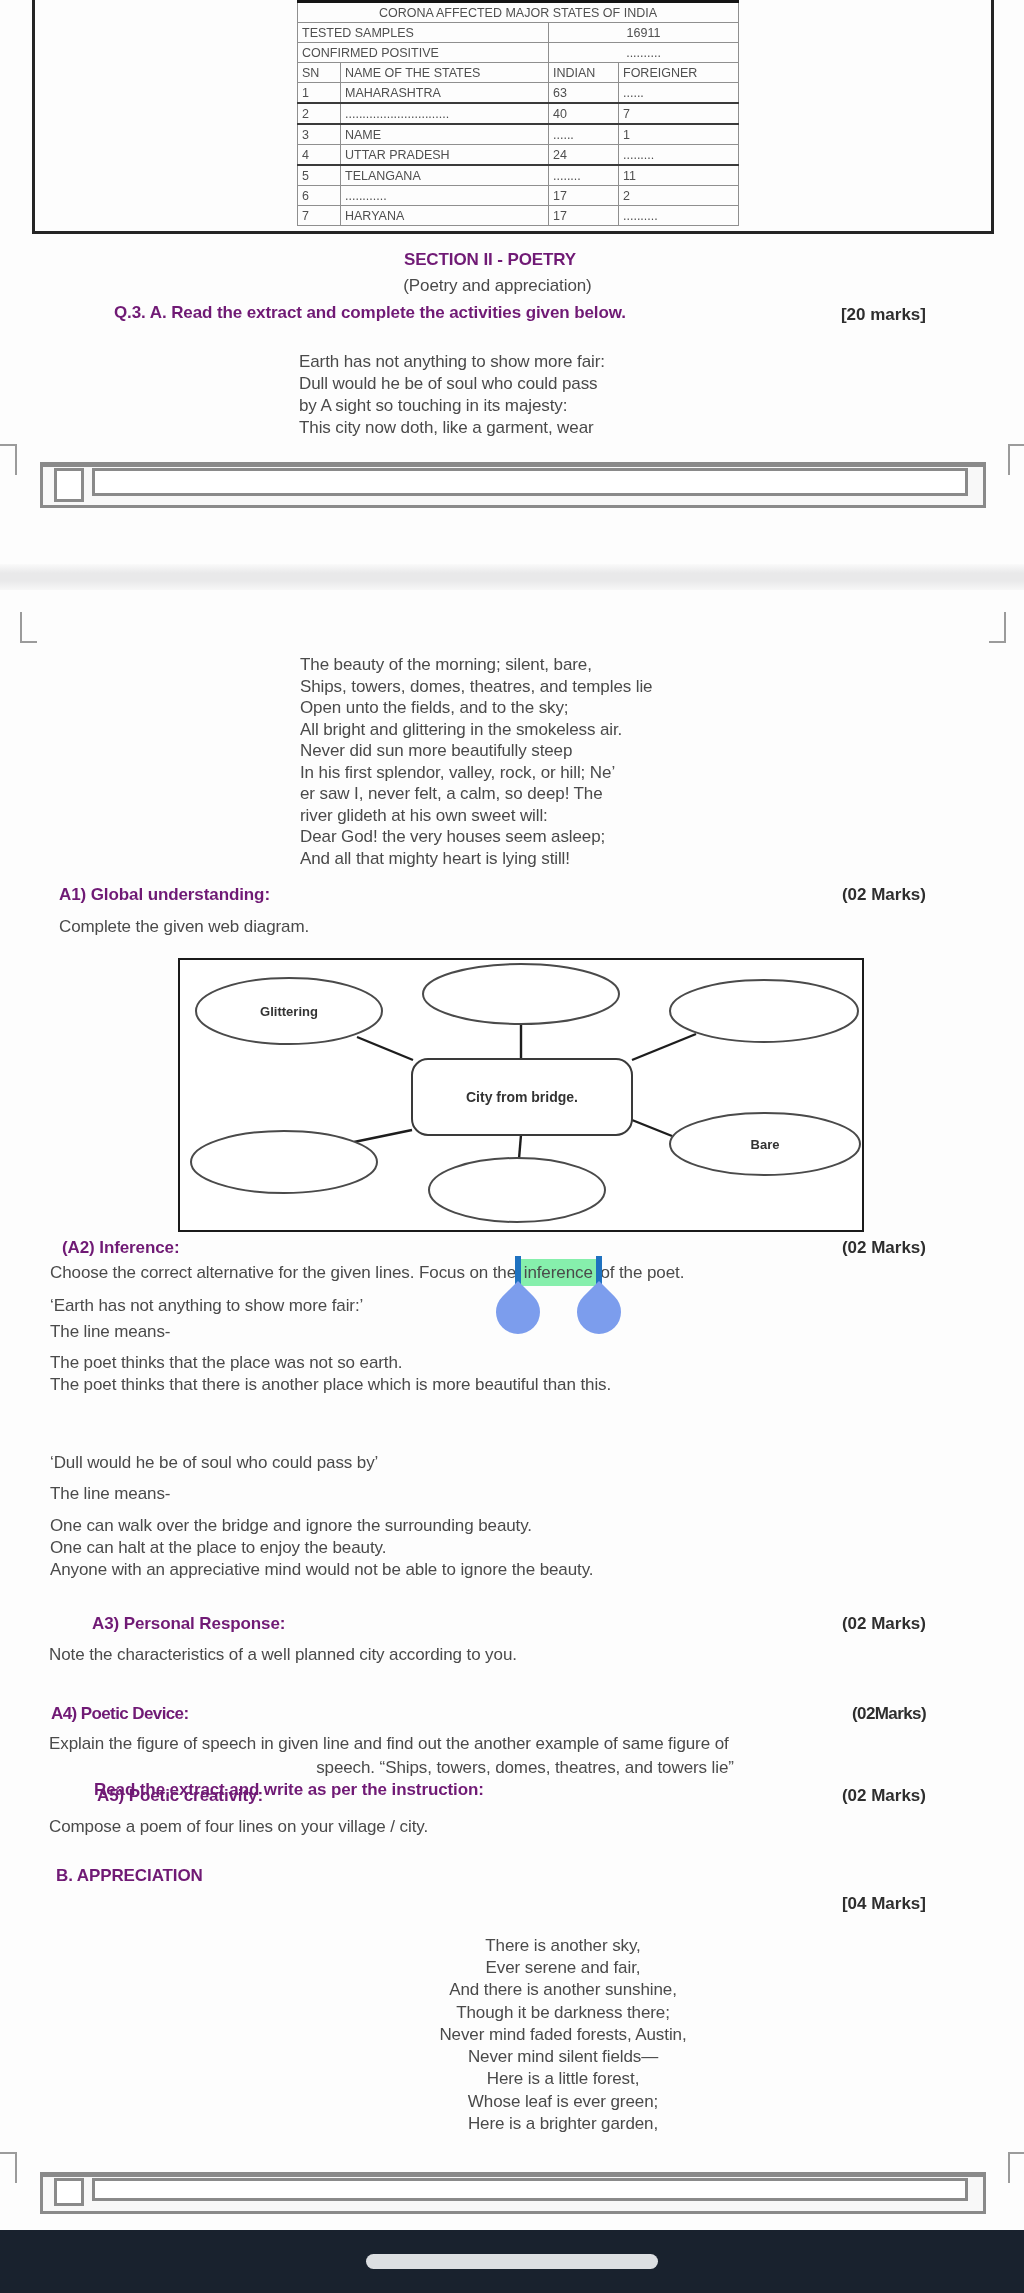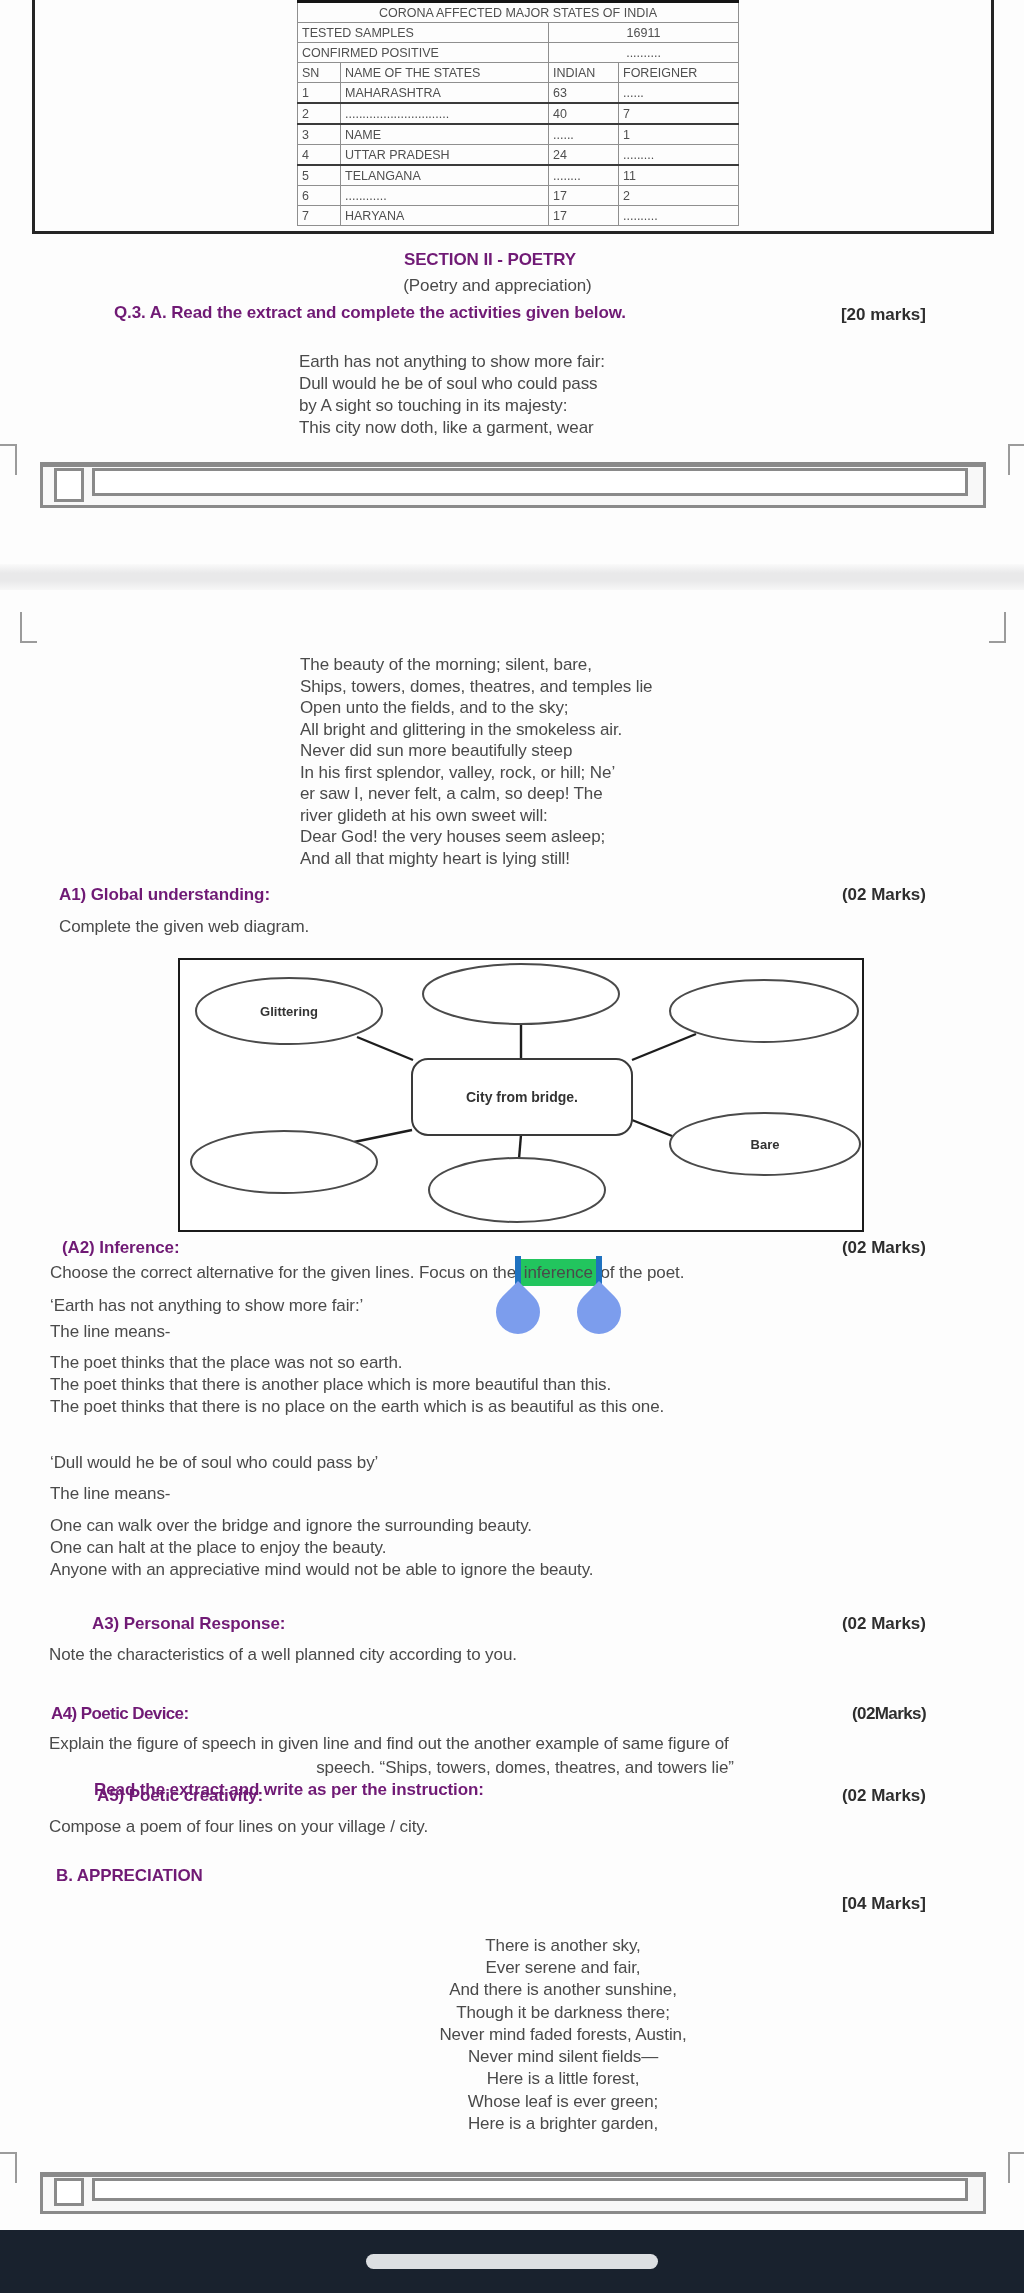--- a/index.html
+++ b/index.html
@@ -26,21 +26,21 @@
   .cm{position:absolute;width:15px;height:29px;border:0 solid #9b9b9b;}
   .cm.tr{border-top-width:2px;border-right-width:2px;}
   .cm.tl{border-top-width:2px;border-left-width:2px;}
   .cm.bl{border-bottom-width:2px;border-left-width:2px;}
   .cm.br{border-bottom-width:2px;border-right-width:2px;}
   .gap-band{position:absolute;left:0;top:564px;width:1024px;height:26px;
             background:linear-gradient(180deg,#fafafa 0%,#e9e9ea 35%,#e9e9ea 65%,#f7f7f7 100%);}
   
   .diagram{position:absolute;left:178px;top:958px;width:682px;height:270px;border:2.5px solid #1b1b1b;background:#fff;}
   
-  .sel{position:relative;background:#22c55e;padding:4px 3px;margin:-4px 0;}
+  .sel{position:relative;background:#86efac;padding:4px 3px;margin:-4px 0;}
   .selbar{position:absolute;width:6px;top:-3px;height:38px;background:#1f72c0;}
   .selbar.l{left:-6px;} .selbar.r{right:-6px;}
   .drop{position:absolute;width:44px;height:44px;background:#7c9ded;border-radius:0 50% 50% 50%;transform:rotate(45deg);}
   .drop.l{left:-25px;top:31px;} .drop.r{right:-25px;top:31px;}
   
   .navbar{position:absolute;left:0;top:2230px;width:1024px;height:63px;background:#19222e;}
   .pill{position:absolute;left:366px;top:2254px;width:292px;height:15px;border-radius:8px;background:#dcdfe2;}
 </style>
 </head>
 <body>
@@ -188,21 +188,20 @@
 
   <div class="t b" style="left:62px;top:1238px;">(A2) Inference:</div>
   <div class="marks" style="top:1238px;">(02 Marks)</div>
 
   <div class="t" style="left:50px;top:1263px;"><span>Choose the correct alternative for the given lines. Focus on the </span><span class="sel"><span class="selbar l"></span><span>inference</span><span class="selbar r"></span><span class="drop l"></span><span class="drop r"></span></span><span> of the poet.</span></div>
 
   <div class="t" style="left:50px;top:1296px;">‘Earth has not anything to show more fair:’</div>
   <div class="t" style="left:50px;top:1322px;">The line means-</div>
   <div class="t" style="left:50px;top:1353px;">The poet thinks that the place was not so earth.</div>
   <div class="t" style="left:50px;top:1375px;">The poet thinks that there is another place which is more beautiful than this.</div>
-  <div class="t" style="left:50px;top:1397px;">The poet thinks that there is no place on the earth which is as beautiful as this one.</div>
 
   <div class="t" style="left:50px;top:1453px;">‘Dull would he be of soul who could pass by’</div>
   <div class="t" style="left:50px;top:1484px;">The line means-</div>
   <div class="t" style="left:50px;top:1516px;">One can walk over the bridge and ignore the surrounding beauty.</div>
   <div class="t" style="left:50px;top:1538px;">One can halt at the place to enjoy the beauty.</div>
   <div class="t" style="left:50px;top:1560px;">Anyone with an appreciative mind would not be able to ignore the beauty.</div>
 
   <div class="t b" style="left:92px;top:1614px;">A3) Personal Response:</div>
   <div class="marks" style="top:1614px;">(02 Marks)</div>
   <div class="t" style="left:49px;top:1645px;">Note the characteristics of a well planned city according to you.</div>

